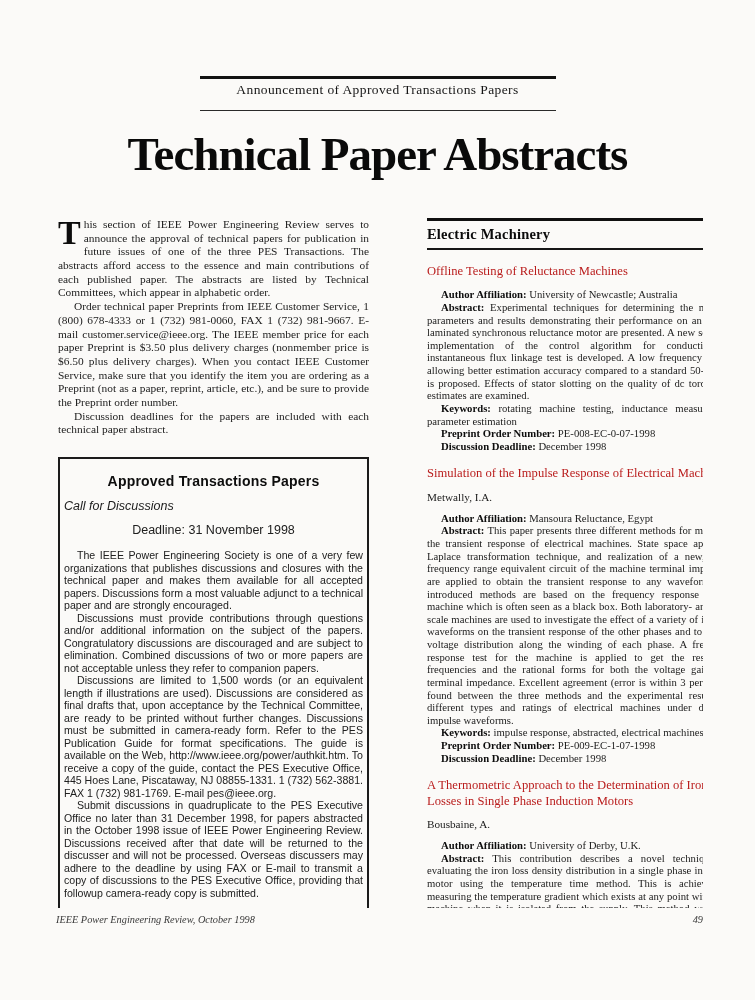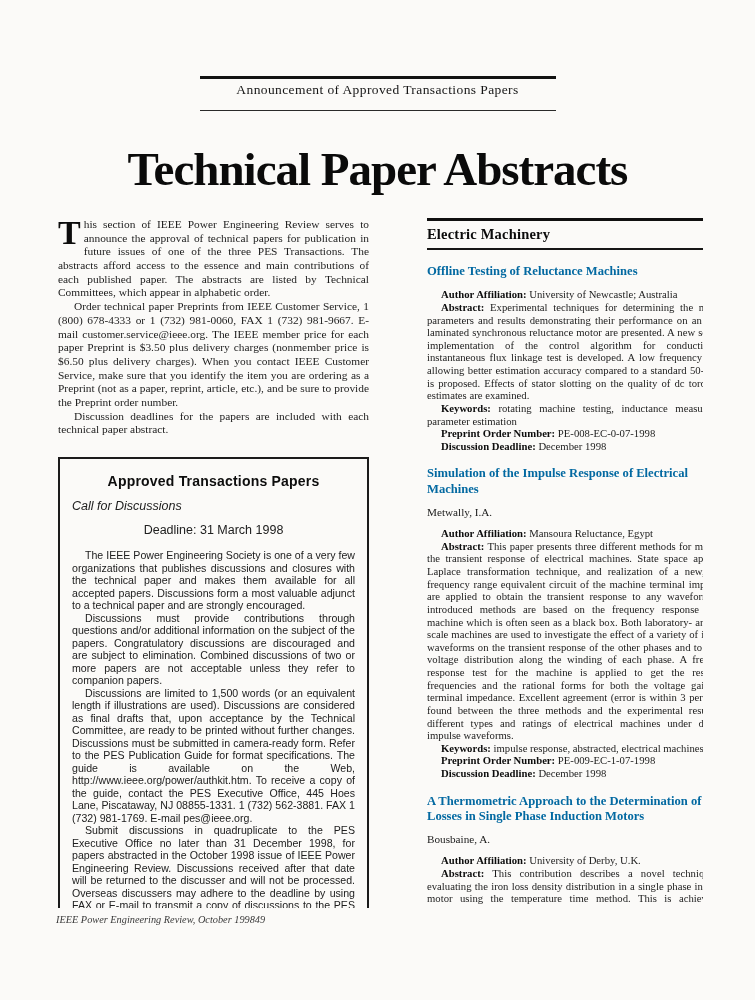--- a/index.html
+++ b/index.html
@@ -9,21 +9,21 @@
     font-family:"Liberation Serif", serif;
     -webkit-font-smoothing:antialiased;
   }
   
   .banner{
     margin:76px auto 0;width:356px;text-align:center;
     border-top:3px solid #121212;border-bottom:1px solid #2a2a2a;
     padding:3px 0 12px;font-size:13.5px;letter-spacing:.4px;color:#151515;
   }
   .page-title{
-    margin:31px 0 0;text-align:center;
+    margin:16px 0 0;text-align:center;
     font-size:47px;font-weight:700;letter-spacing:-1px;color:#0a0a0a;
     font-family:"Liberation Serif", serif;
   }
   
   .columns{
     position:absolute;top:218px;left:58px;width:645px;height:690px;
     display:flex;gap:26px;overflow:hidden;
   }
   .col-left{width:311px;flex:0 0 auto;}
   .col-right{width:308px;flex:0 0 auto;margin-left:32px;}
@@ -31,52 +31,52 @@
   .intro-p{
     margin:0;font-size:11.4px;line-height:1.2;text-align:justify;color:#1c1c1c;
   }
   .intro-p.indent{text-indent:16px;}
   .dropcap{
     float:left;font-size:34px;line-height:.78;font-weight:700;
     padding:2px 3px 0 0;color:#0c0c0c;
   }
   
   .call-box{
-    margin-top:20px;border:2px solid #1b1b1b;padding:10px 12px 12px;
+    margin-top:20px;border:2px solid #1b1b1b;padding:10px 4px 12px;
     font-family:"Liberation Sans", sans-serif;color:#202020;
   }
   .cb-heading{
     text-align:center;font-weight:700;font-size:14px;letter-spacing:.2px;
     margin:4px 0 10px;color:#0d0d0d;
   }
   .cb-sub{font-style:italic;font-size:12.5px;margin:0 0 10px;}
   .cb-deadline{text-align:center;font-size:12.5px;margin:0 0 12px;}
   .cb-p{
     margin:0;font-size:10.6px;line-height:1.18;text-align:justify;text-indent:13px;
   }
   
   .section-head{
     font-weight:700;font-size:14.5px;color:#0b0b0b;
     border-top:3px solid #101010;border-bottom:2px solid #161616;
     padding:5px 0 5px;letter-spacing:.2px;
   }
   .abstract{margin-top:14px;}
   .abs-title{
-    margin:0 0 9px;font-size:12.6px;font-weight:700;line-height:1.22;color:#0369a1;
+    margin:0 0 9px;font-size:12.6px;font-weight:400;line-height:1.22;color:#b91c1c;
   }
   .abs-authors{margin:0 0 9px;font-size:11.2px;}
   .hang{
     margin:0;font-size:10.7px;line-height:1.18;text-align:justify;text-indent:14px;
     color:#1c1c1c;
   }
   .lbl{font-weight:700;color:#0d0d0d;}
   
   .footer{
     position:absolute;top:914px;left:56px;right:52px;
-    display:flex;
+    display:flex;justify-content:space-between;
     font-size:10.3px;font-style:italic;color:#3a3a3a;
   }
   .footer .pageno{font-style:italic;}
 </style>
 </head>
 <body>
 
 <div>
 
   <div class="banner">
@@ -88,21 +88,21 @@
   <div class="columns">
 
     <div class="col-left">
       <p class="intro-p"><span class="dropcap">T</span><span>his section of IEEE Power Engineering Review serves to announce the approval of technical papers for publication in future issues of one of the three PES Transactions. The abstracts afford access to the essence and main contributions of each published paper. The abstracts are listed by Technical Committees, which appear in alphabetic order.</span></p>
       <p class="intro-p indent">Order technical paper Preprints from IEEE Customer Service, 1 (800) 678-4333 or 1 (732) 981-0060, FAX 1 (732) 981-9667. E-mail customer.service@ieee.org. The IEEE member price for each paper Preprint is $3.50 plus delivery charges (nonmember price is $6.50 plus delivery charges). When you contact IEEE Customer Service, make sure that you identify the item you are ordering as a Preprint (not as a paper, reprint, article, etc.), and be sure to provide the Preprint order number.</p>
       <p class="intro-p indent">Discussion deadlines for the papers are included with each technical paper abstract.</p>
 
       <div class="call-box">
         <div class="cb-heading">Approved Transactions Papers</div>
         <div class="cb-sub">Call for Discussions</div>
-        <div class="cb-deadline">Deadline: 31 March 1998</div>
+        <div class="cb-deadline">Deadline: 31 November 1998</div>
         <p class="cb-p">The IEEE Power Engineering Society is one of a very few organizations that publishes discussions and closures with the technical paper and makes them available for all accepted papers. Discussions form a most valuable adjunct to a technical paper and are strongly encouraged.</p>
         <p class="cb-p">Discussions must provide contributions through questions and/or additional information on the subject of the papers. Congratulatory discussions are discouraged and are subject to elimination. Combined discussions of two or more papers are not acceptable unless they refer to companion papers.</p>
         <p class="cb-p">Discussions are limited to 1,500 words (or an equivalent length if illustrations are used). Discussions are considered as final drafts that, upon acceptance by the Technical Committee, are ready to be printed without further changes. Discussions must be submitted in camera-ready form. Refer to the PES Publication Guide for format specifications. The guide is available on the Web, http://www.ieee.org/power/authkit.htm. To receive a copy of the guide, contact the PES Executive Office, 445 Hoes Lane, Piscataway, NJ 08855-1331. 1 (732) 562-3881. FAX 1 (732) 981-1769. E-mail pes@ieee.org.</p>
         <p class="cb-p">Submit discussions in quadruplicate to the PES Executive Office no later than 31 December 1998, for papers abstracted in the October 1998 issue of IEEE Power Engineering Review. Discussions received after that date will be returned to the discusser and will not be processed. Overseas discussers may adhere to the deadline by using FAX or E-mail to transmit a copy of discussions to the PES Executive Office, providing that followup camera-ready copy is submitted.</p>
       </div>
     </div>
 
     <div class="col-right">
       <div class="section-head">Electric Machinery</div>
 

